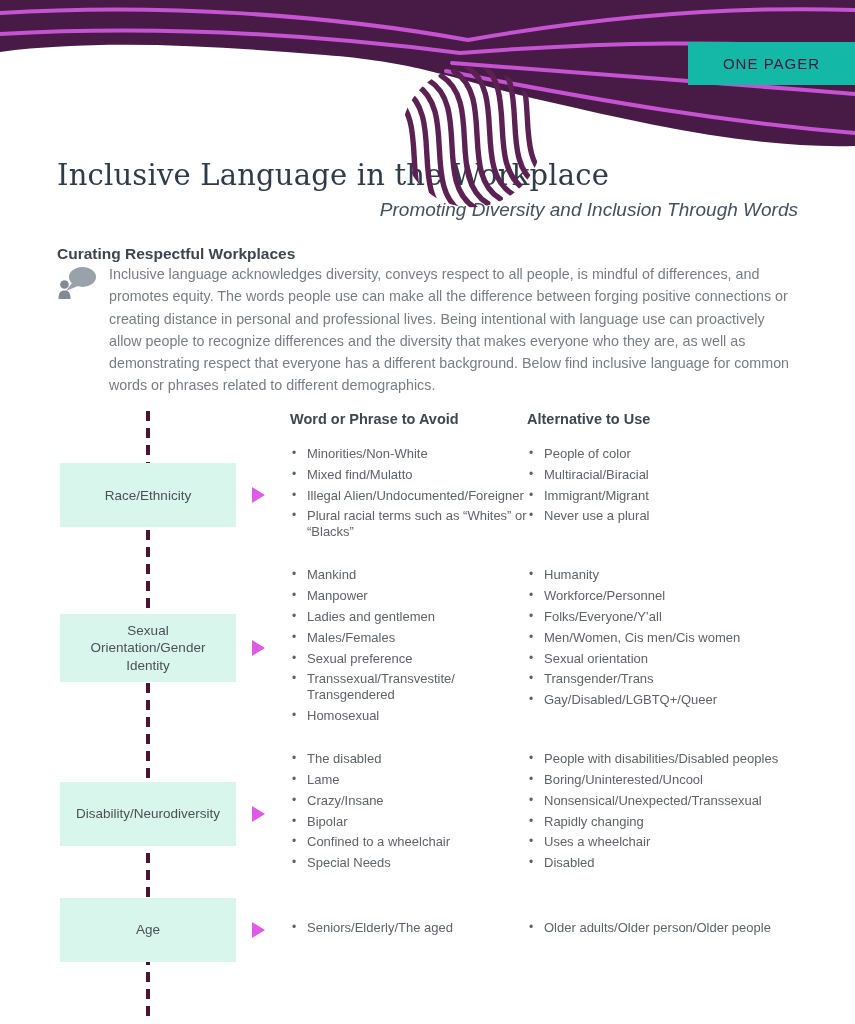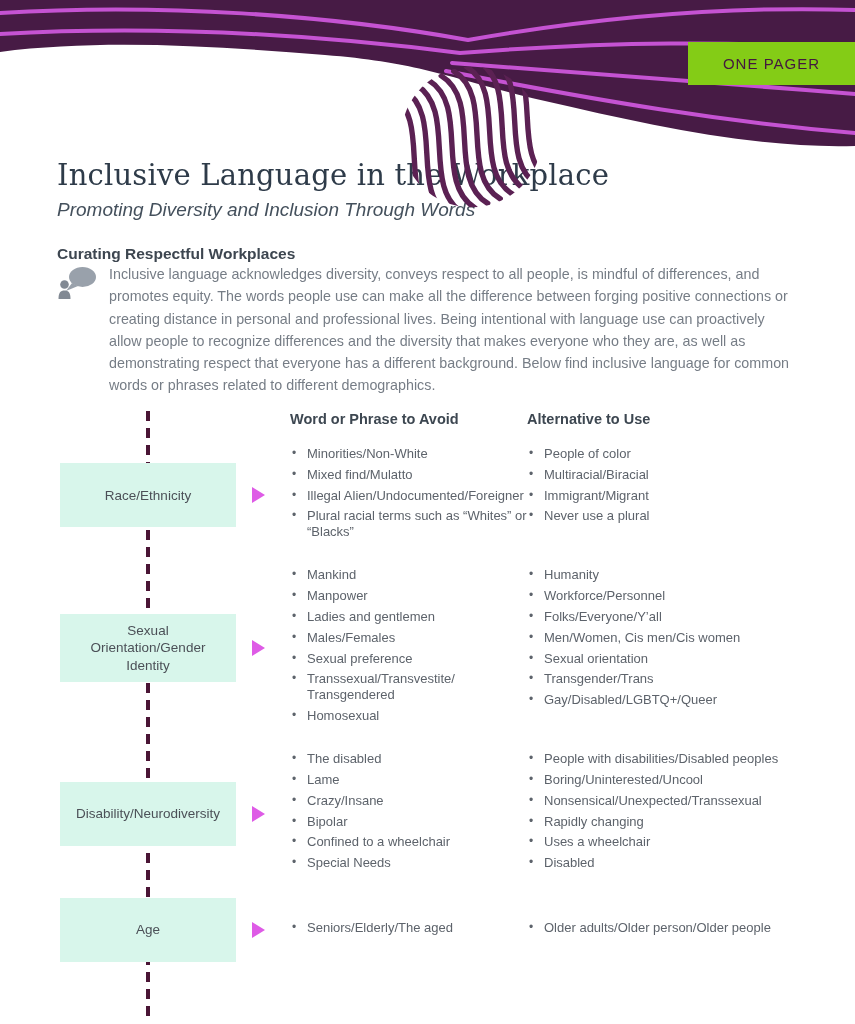--- a/index.html
+++ b/index.html
@@ -7,31 +7,31 @@
   .page {
     width:855px; height:1024px; position:relative; background:#fff;
     font-family:"Liberation Sans", sans-serif; overflow:hidden;
     display:flex; flex-direction:column; margin:0 auto;
   }
   
   .hero { position:relative; height:150px; flex:none; }
   .hero svg { display:block; width:855px; height:150px; }
   .badge {
     position:absolute; top:42px; right:0; width:167px; height:43px;
-    background:#84cc16; color:#44183f; display:flex; align-items:center;
+    background:#14b8a6; color:#44183f; display:flex; align-items:center;
     justify-content:center; font-size:15px; letter-spacing:1px; font-weight:500;
   }
   .logo { position:absolute; left:44px; top:62px; display:flex; align-items:center; gap:13px; }
   
   .content { padding:0 57px; flex:none; }
   .title {
     font-family:"DejaVu Serif", serif; font-weight:500; font-size:29px;
     color:#2e3b49; margin-top:8px; letter-spacing:0.2px;
   }
-  .subtitle { font-style:italic; font-size:19px; color:#44505c; margin-top:7px; }
+  .subtitle { font-style:italic; font-size:19px; color:#44505c; margin-top:7px;text-align:right; }
   .section-heading { font-size:15.5px; font-weight:bold; color:#3d4650; margin-top:24px; }
   .intro { display:flex; gap:12px; }
   .intro-icon { flex:none; width:40px; padding-top:3px; }
   .intro-text { font-size:14.3px; line-height:1.56; color:#767d86; width:690px; }
   
   .table { position:relative; flex:1; margin:14px 0 0 60px; }
   .dash-line {
     position:absolute; left:86px; top:0; bottom:8px; width:4px; z-index:0;
     background:repeating-linear-gradient(to bottom, #4a1535 0 10px, transparent 10px 17px);
   }

